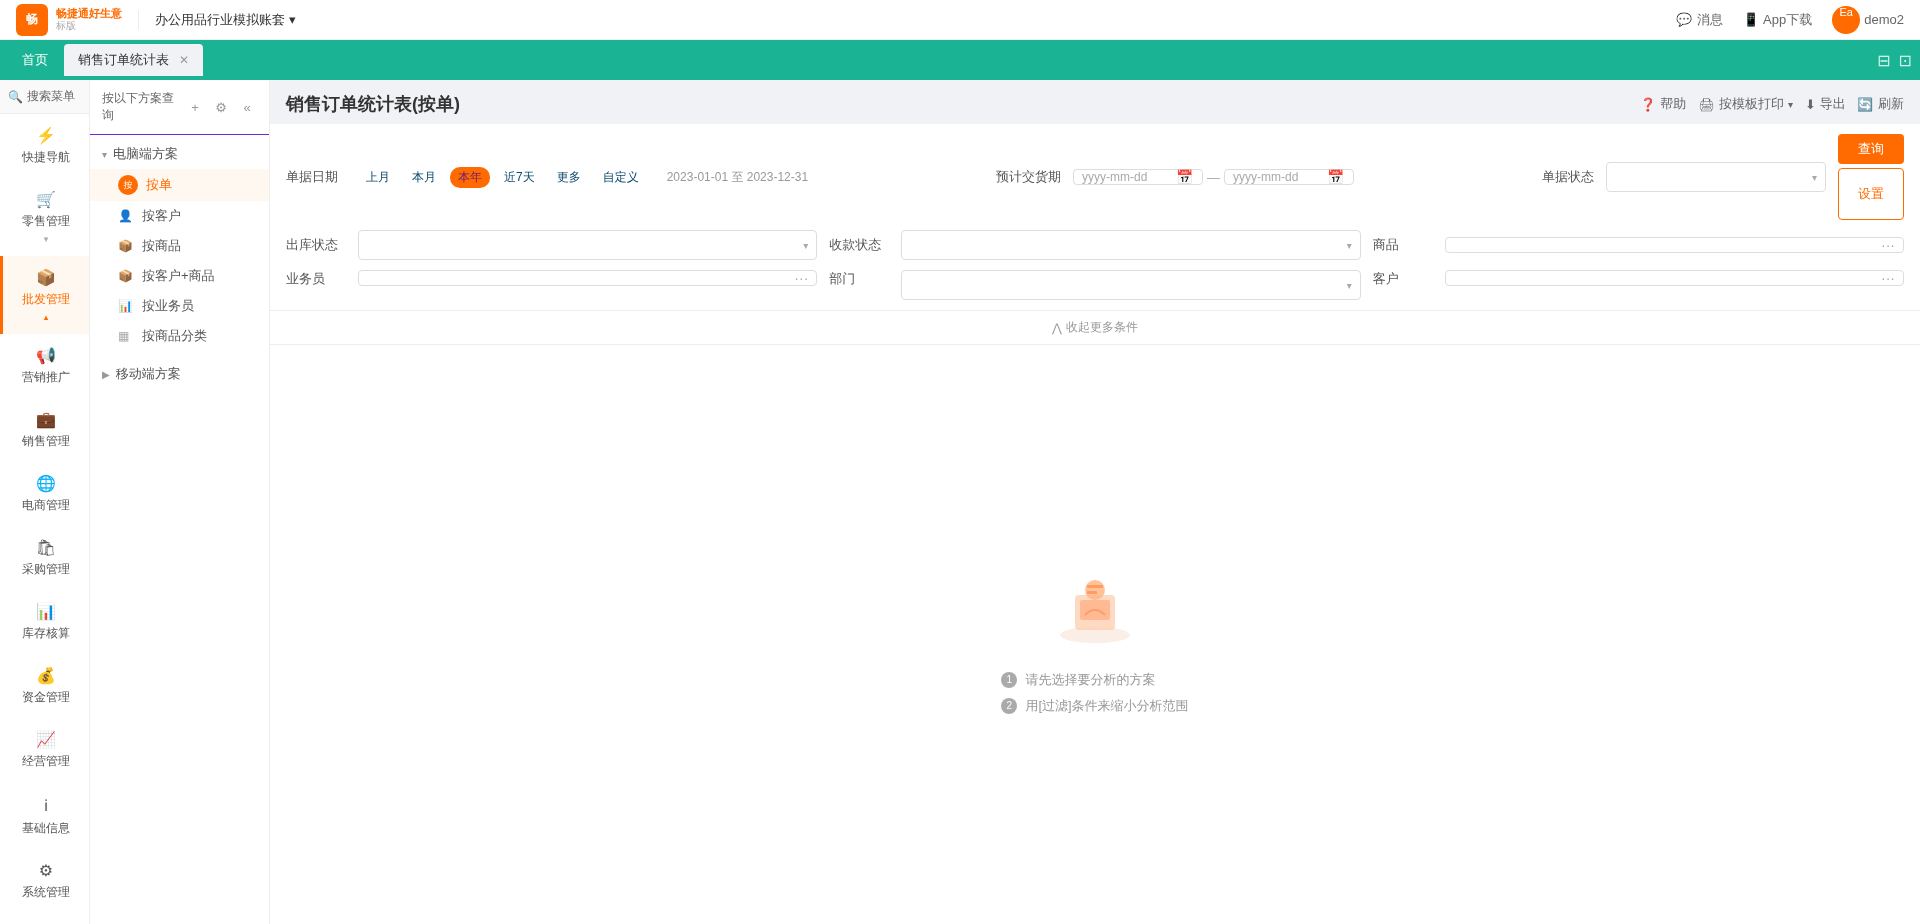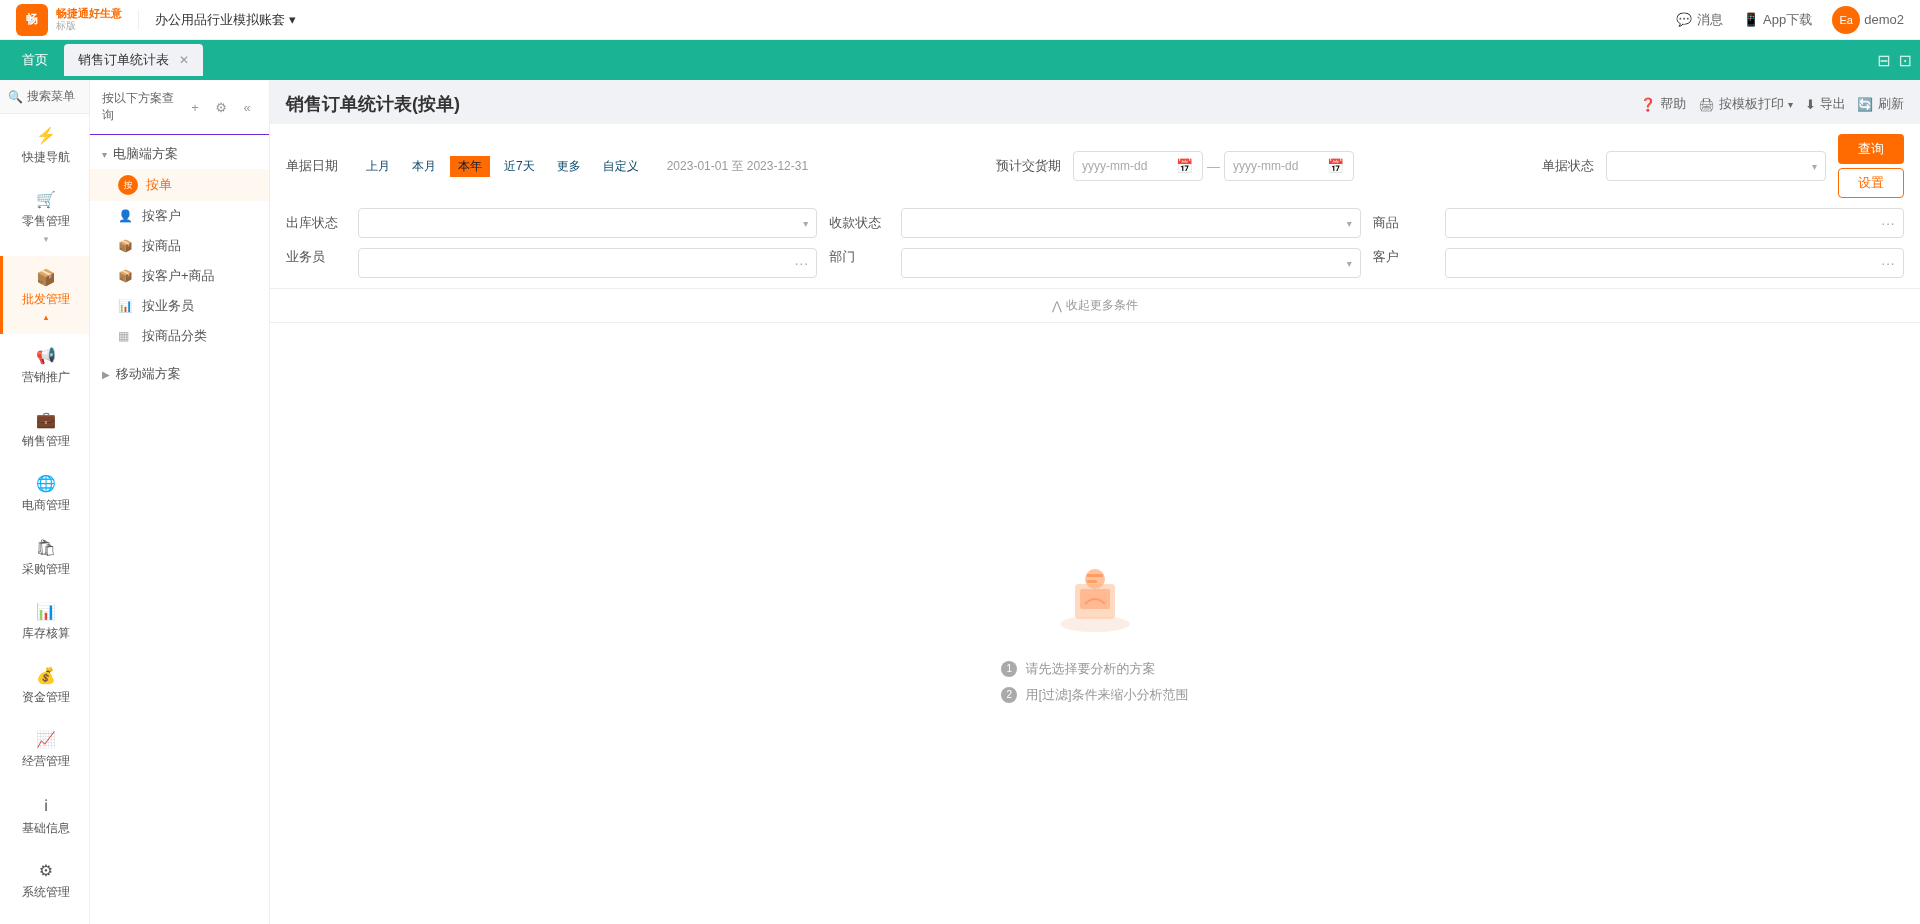--- a/index.html
+++ b/index.html
@@ -5,21 +5,21 @@
     * { box-sizing: border-box; margin: 0; padding: 0; }
     body { font-family: 'Microsoft YaHei', Arial, sans-serif; font-size: 13px; background: #f0f2f5; color: #333; height: 924px; overflow: hidden; display: flex; flex-direction: column; }
 
     
     .top-bar { height: 40px; background: #fff; display: flex; align-items: center; justify-content: space-between; padding: 0 16px; border-bottom: 1px solid #eee; flex-shrink: 0; }
     .top-bar-left { display: flex; align-items: center; gap: 8px; }
     .logo { width: 32px; height: 32px; background: #ff6b00; border-radius: 6px; display: flex; align-items: center; justify-content: center; color: #fff; font-size: 12px; font-weight: bold; }
     .top-bar-dropdown { font-size: 13px; color: #333; display: flex; align-items: center; gap: 4px; cursor: pointer; }
     .top-bar-right { display: flex; align-items: center; gap: 20px; }
     .top-bar-right-item { display: flex; align-items: center; gap: 4px; font-size: 13px; color: #666; cursor: pointer; }
-    .avatar { width: 28px; height: 28px; border-radius: 50%; background: #ff6b00; display: flex; align-items: center; justify-content: center; color: #fff; font-size: 11px; }
+    .avatar { width: 28px; height: 28px; border-radius: 50%; background: #ff6b00; display: flex; justify-content: center; color: #fff; font-size: 11px; }
 
     
     .tab-bar { height: 40px; background: #1ab394; display: flex; align-items: center; padding: 0 8px; flex-shrink: 0; gap: 2px; }
     .tab { padding: 0 14px; height: 32px; display: flex; align-items: center; gap: 6px; cursor: pointer; color: rgba(255,255,255,0.8); font-size: 13px; border-radius: 4px 4px 0 0; }
     .tab.home { color: #fff; }
     .tab.active { background: #f0f2f5; color: #333; }
     .tab-close { font-size: 12px; color: #999; cursor: pointer; margin-left: 4px; }
     .tab-bar-right { margin-left: auto; display: flex; align-items: center; gap: 8px; }
     .tab-bar-icon { color: rgba(255,255,255,0.8); cursor: pointer; font-size: 16px; }
 
@@ -52,36 +52,36 @@
 
     
     .main-panel { flex: 1; overflow: hidden; display: flex; flex-direction: column; }
     .main-header { padding: 12px 16px 8px; background: #f0f2f5; display: flex; align-items: center; justify-content: space-between; }
     .page-title { font-size: 18px; font-weight: bold; color: #333; }
     .header-actions { display: flex; align-items: center; gap: 12px; }
     .header-action-btn { display: flex; align-items: center; gap: 4px; font-size: 13px; color: #666; cursor: pointer; }
     .filter-label { font-size: 13px; color: #555; white-space: nowrap; min-width: 60px; }
     .filter-date-group { display: flex; align-items: center; gap: 6px; }
     .date-btn { padding: 2px 8px; font-size: 12px; color: #0c4a6e; cursor: pointer; border-radius: 3px; }
-    .date-btn.active { background: #ff6b00; color: #0f172a; border-radius: 0; }
+    .date-btn.active { background: #ff6b00; color: #701a75; border-radius: 10px; }
     .date-range-text { font-size: 12px; color: #999; margin-left: 8px; }
     .filter-select { height: 30px; border: 1px solid #ddd; border-radius: 4px; padding: 0 8px; font-size: 12px; min-width: 200px; display: flex; align-items: center; justify-content: space-between; cursor: pointer; background: #fff; }
     .filter-select-arrow { color: #aaa; font-size: 10px; }
     .filter-dash { color: #aaa; }
     .date-icon { color: #aaa; font-size: 14px; cursor: pointer; }
     .filter-dots { color: #aaa; cursor: pointer; font-size: 14px; }
-    .filter-block-input { flex: 1; height: 30px; border: 1px solid #ddd; border-radius: 4px; padding: 0 8px; font-size: 12px; min-width: 120px; display: flex; align-items: center; justify-content: space-between; cursor: pointer; background: #fff; position: relative; }
+    .filter-block-input { flex: 1; height: 16px; border: 1px solid #ddd; border-radius: 4px; padding: 0 8px; font-size: 12px; min-width: 120px; display: flex; align-items: center; justify-content: space-between; cursor: pointer; background: #fff; position: relative; }
 
     
     .collapse-bar { display: flex; justify-content: center; align-items: center; padding: 8px; background: #fff; border-bottom: 1px solid #eee; cursor: pointer; }
     .collapse-btn { display: flex; align-items: center; gap: 4px; font-size: 12px; color: #999; cursor: pointer; }
 
     
     .search-btn { background: #ff6b00; color: #fff; border: none; border-radius: 4px; padding: 6px 20px; font-size: 13px; cursor: pointer; white-space: nowrap; }
-    .settings-btn { background: #fff; color: #ff6b00; border: 1px solid #ff6b00; border-radius: 4px; padding: 5px 16px; font-size: 13px; cursor: pointer; white-space: nowrap; }
+    .settings-btn { background: #fff; color: #ff6b00; border: 1px solid #ff6b00; border-radius: 4px; padding: 16px 16px; font-size: 13px; cursor: pointer; white-space: nowrap; }
 
     
     .empty-state { flex: 1; display: flex; flex-direction: column; align-items: center; justify-content: center; gap: 16px; background: #fff; }
     .empty-state-tips { display: flex; flex-direction: column; gap: 8px; }
     .empty-tip { display: flex; align-items: center; gap: 8px; font-size: 13px; color: #999; }
     .tip-num { width: 16px; height: 16px; border-radius: 50%; background: #aaa; color: #fff; font-size: 10px; display: flex; align-items: center; justify-content: center; }
   </style>
 </head>
 <body>
 

